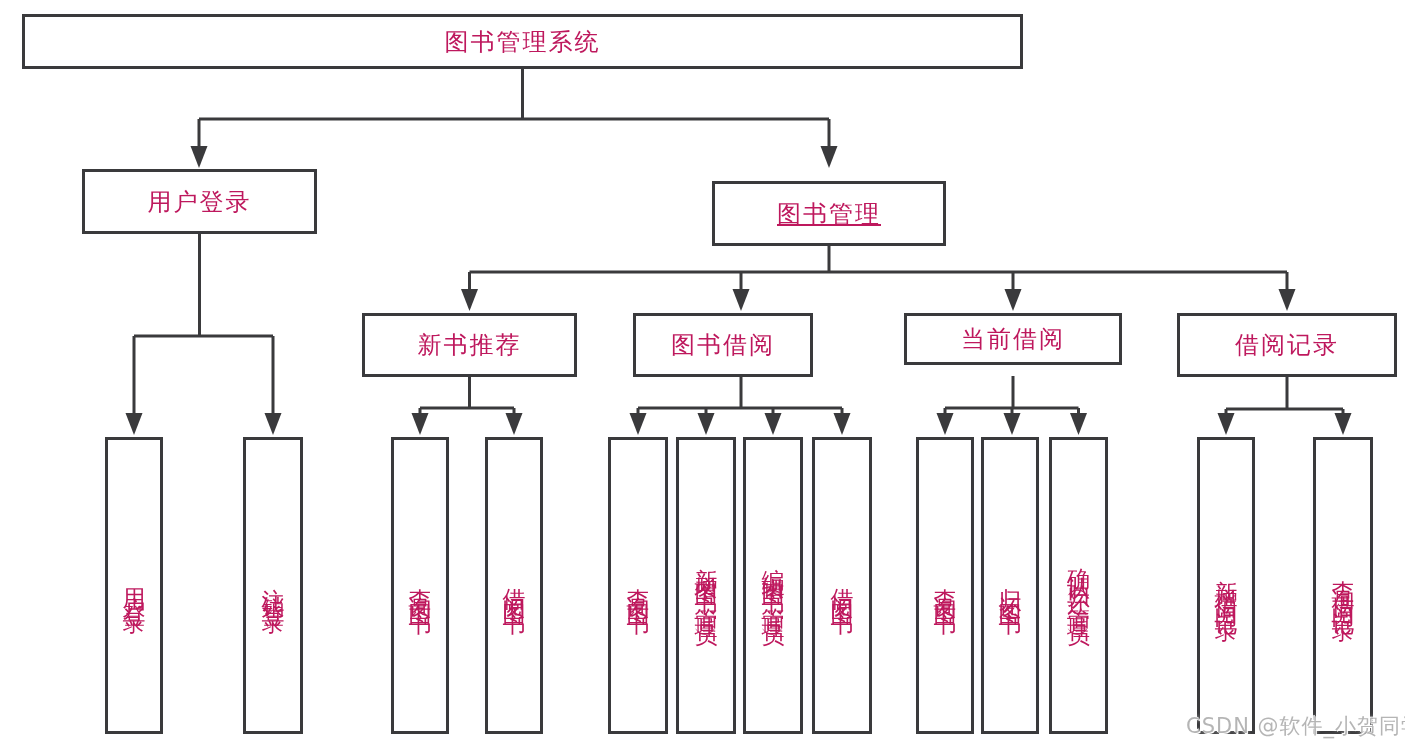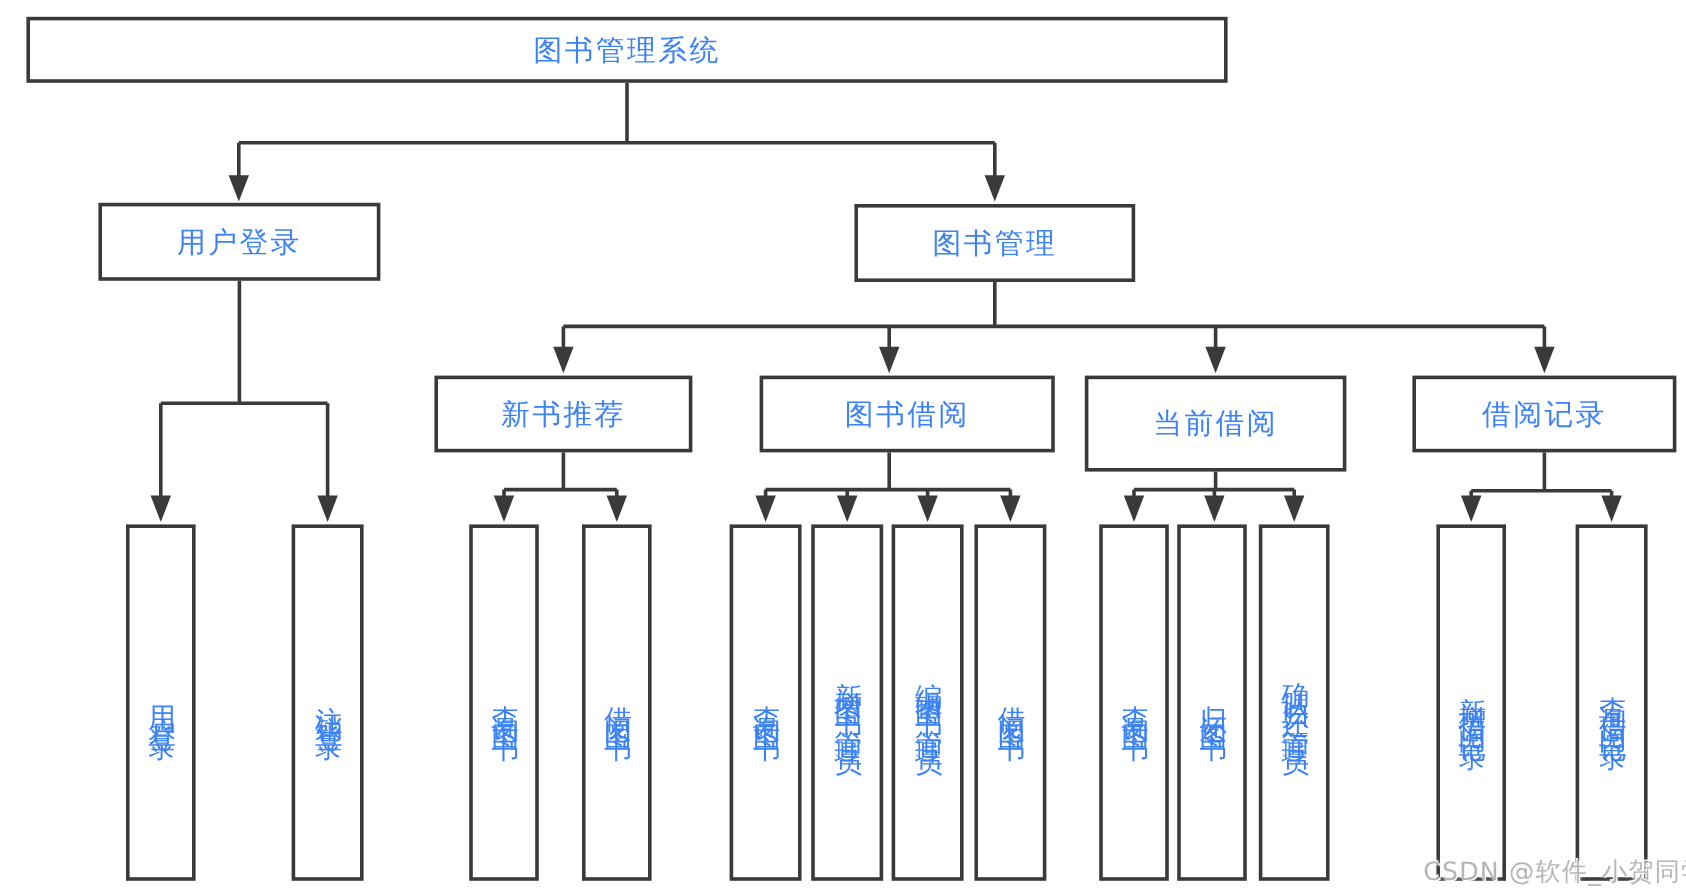--- a/index.html
+++ b/index.html
@@ -31,44 +31,44 @@
     stroke: none;
   }
   .node {
     position: absolute;
     box-sizing: border-box;
     border: 3px solid #3a3a3c;
     background: #ffffff;
     display: flex;
     align-items: center;
     justify-content: center;
-    color: #3b82f6;
+    color: #be185d;
   }
   .h-node {
     font-size: 24px;
     letter-spacing: 2px;
     white-space: nowrap;
   }
   .v-node {
     font-size: 23px;
   }
   .v-node .vtext {
     writing-mode: vertical-rl;
     text-orientation: mixed;
     letter-spacing: 8px;
     line-height: 1;
     white-space: nowrap;
   }
   
   .n-root            { left: 22px;   top: 14px;  width: 1001px; height: 55px; }
   .n-user-login      { left: 82px;   top: 169px; width: 235px;  height: 65px; }
-  .n-book-mgmt       { left: 712px;  top: 170px; width: 234px;  height: 65px; }
+  .n-book-mgmt       { left: 712px;  top: 181px; width: 234px;  height: 65px; text-decoration: underline; }
   .n-new-book        { left: 362px;  top: 313px; width: 215px;  height: 64px; text-align: right; }
-  .n-book-borrow     { left: 633px;  top: 313px; width: 246px;  height: 64px; }
-  .n-current-borrow  { left: 904px;  top: 313px; width: 218px;  height: 80px; }
+  .n-book-borrow     { left: 633px;  top: 313px; width: 180px;  height: 64px; }
+  .n-current-borrow  { left: 904px;  top: 313px; width: 218px;  height: 52px; }
   .n-borrow-records  { left: 1177px; top: 313px; width: 220px;  height: 64px; }
   .leaf { top: 437px; height: 297px; }
   .l-1  { left: 105px;  width: 58px; }
   .l-2  { left: 243px;  width: 60px; }
   .l-3  { left: 391px;  width: 58px; }
   .l-4  { left: 485px;  width: 58px; }
   .l-5  { left: 608px;  width: 60px; }
   .l-6  { left: 676px;  width: 60px; }
   .l-7  { left: 743px;  width: 60px; }
   .l-8  { left: 812px;  width: 60px; }

